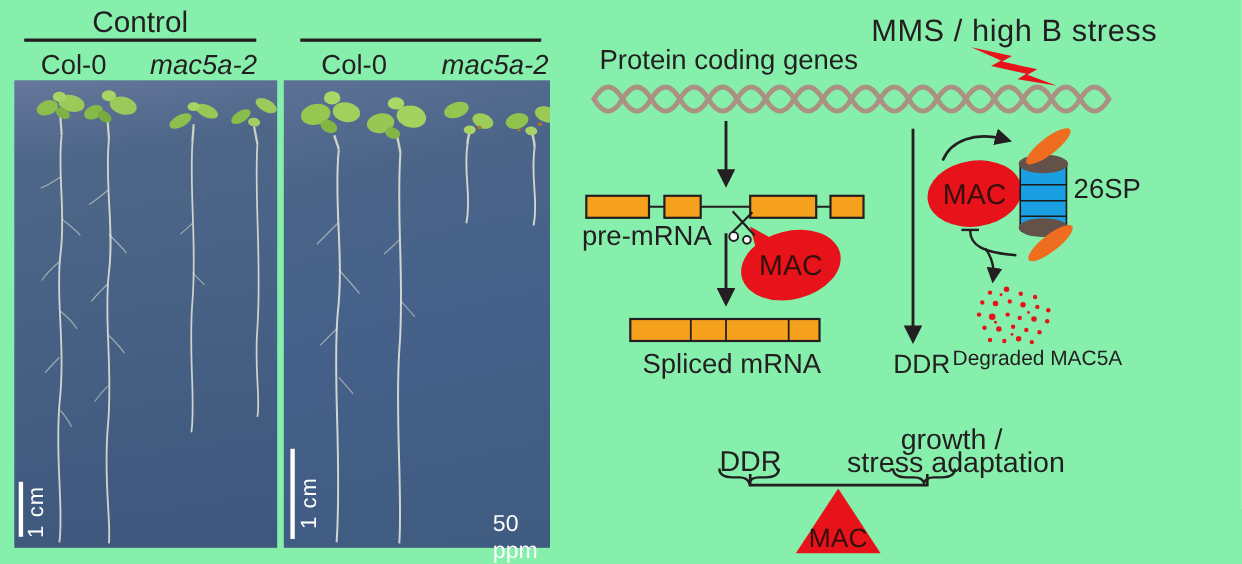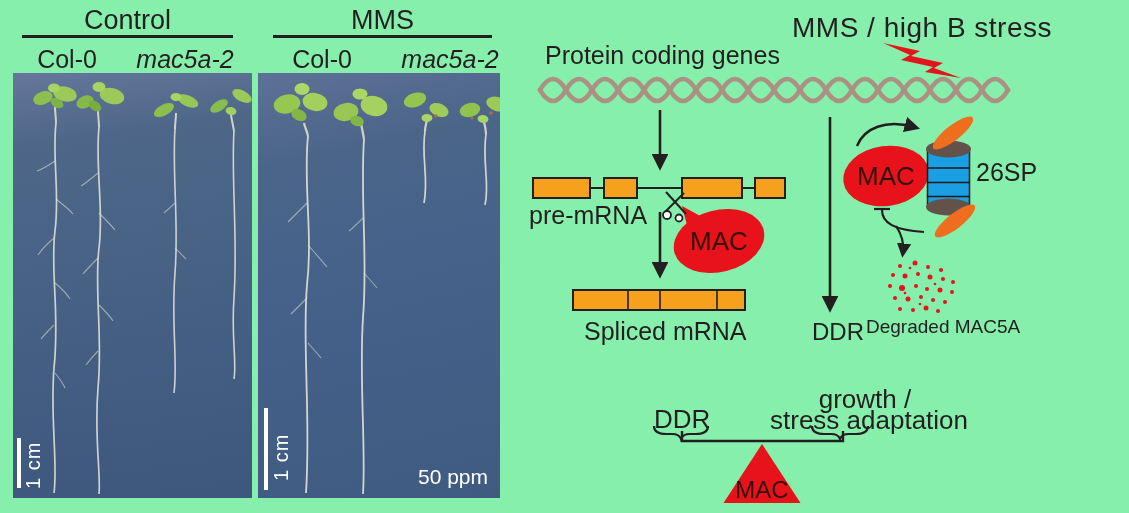--- a/index.html
+++ b/index.html
@@ -12,21 +12,21 @@
   .rule{position:absolute;top:35px;height:3px;background:#231f20;}
   .geno{position:absolute;top:45px;font-size:25px;text-align:center;}
   .italic{font-style:italic;}
   .photo{position:absolute;top:73px;height:425px;}
   .photo-bg-a{background:linear-gradient(172deg,#66779b 0%,#4e6789 16%,#476285 45%,#415c80 76%,#3d587c 100%);}
   .photo-bg-b{background:linear-gradient(168deg,#5d7196 0%,#4b6589 20%,#45618a 52%,#3f5b80 100%);}
   .photo svg{position:absolute;left:0;top:0;}
   .scalebar{position:absolute;background:#ffffff;}
   .vlabel{position:absolute;color:#ffffff;font-size:20px;writing-mode:vertical-rl;
           transform:rotate(180deg);letter-spacing:1px;}
-  .corner{position:absolute;color:#ffffff;font-size:21px;}
+  .corner{position:absolute;color:#ffffff;font-size:21px;margin-left:30px;}
   .overlay{position:absolute;left:0;top:0;}
 </style>
 </head>
 <body>
 
 <div class="fig">
 
   <section class="panel" style="left:0;width:252px;">
     <div class="cond" style="left:22px;width:211px;">Control</div>
     <div class="rule" style="left:22px;width:211px;"></div>
@@ -72,21 +72,20 @@
           <ellipse cx="229" cy="23" rx="10.5" ry="5.5" fill="#9bca5a" transform="rotate(28 229 23)"></ellipse>
           <ellipse cx="218" cy="38" rx="5.5" ry="4" fill="#a2cf60" transform="rotate(10 218 38)"></ellipse>
         </g>
       </svg>
       <div class="scalebar" style="left:4px;top:365px;width:3.5px;height:50px;"></div>
       <div class="vlabel" style="left:9px;top:364px;height:52px;">1 cm</div>
     </div>
   </section>
 
   <section class="panel" style="left:255px;width:250px;">
-    <div class="cond" style="left:18px;width:219px;">MMS</div>
     <div class="rule" style="left:18px;width:219px;"></div>
     <div class="geno" style="left:37px;width:60px;">Col-0</div>
     <div class="geno italic" style="left:143px;width:104px;">mac5a-2</div>
 
     <div class="photo photo-bg-b" style="left:3px;width:242px;">
       <svg width="242" height="425" viewBox="0 0 242 425">
 
         <g>
           <path d="M49,130 C42,137 35,144 30,149 M50,172 C57,180 64,188 69,194 M49,225 C43,231 37,237 33,241 M50,270 C55,276 60,281 63,285" stroke="#dcdcd0" stroke-width="1.1" fill="none" opacity="0.6"></path>
           <path d="M50,63 C45,110 55,160 49,212 C44,268 53,345 48,420" stroke="#e6e6da" stroke-width="1.8" fill="none" opacity="0.88"></path>

